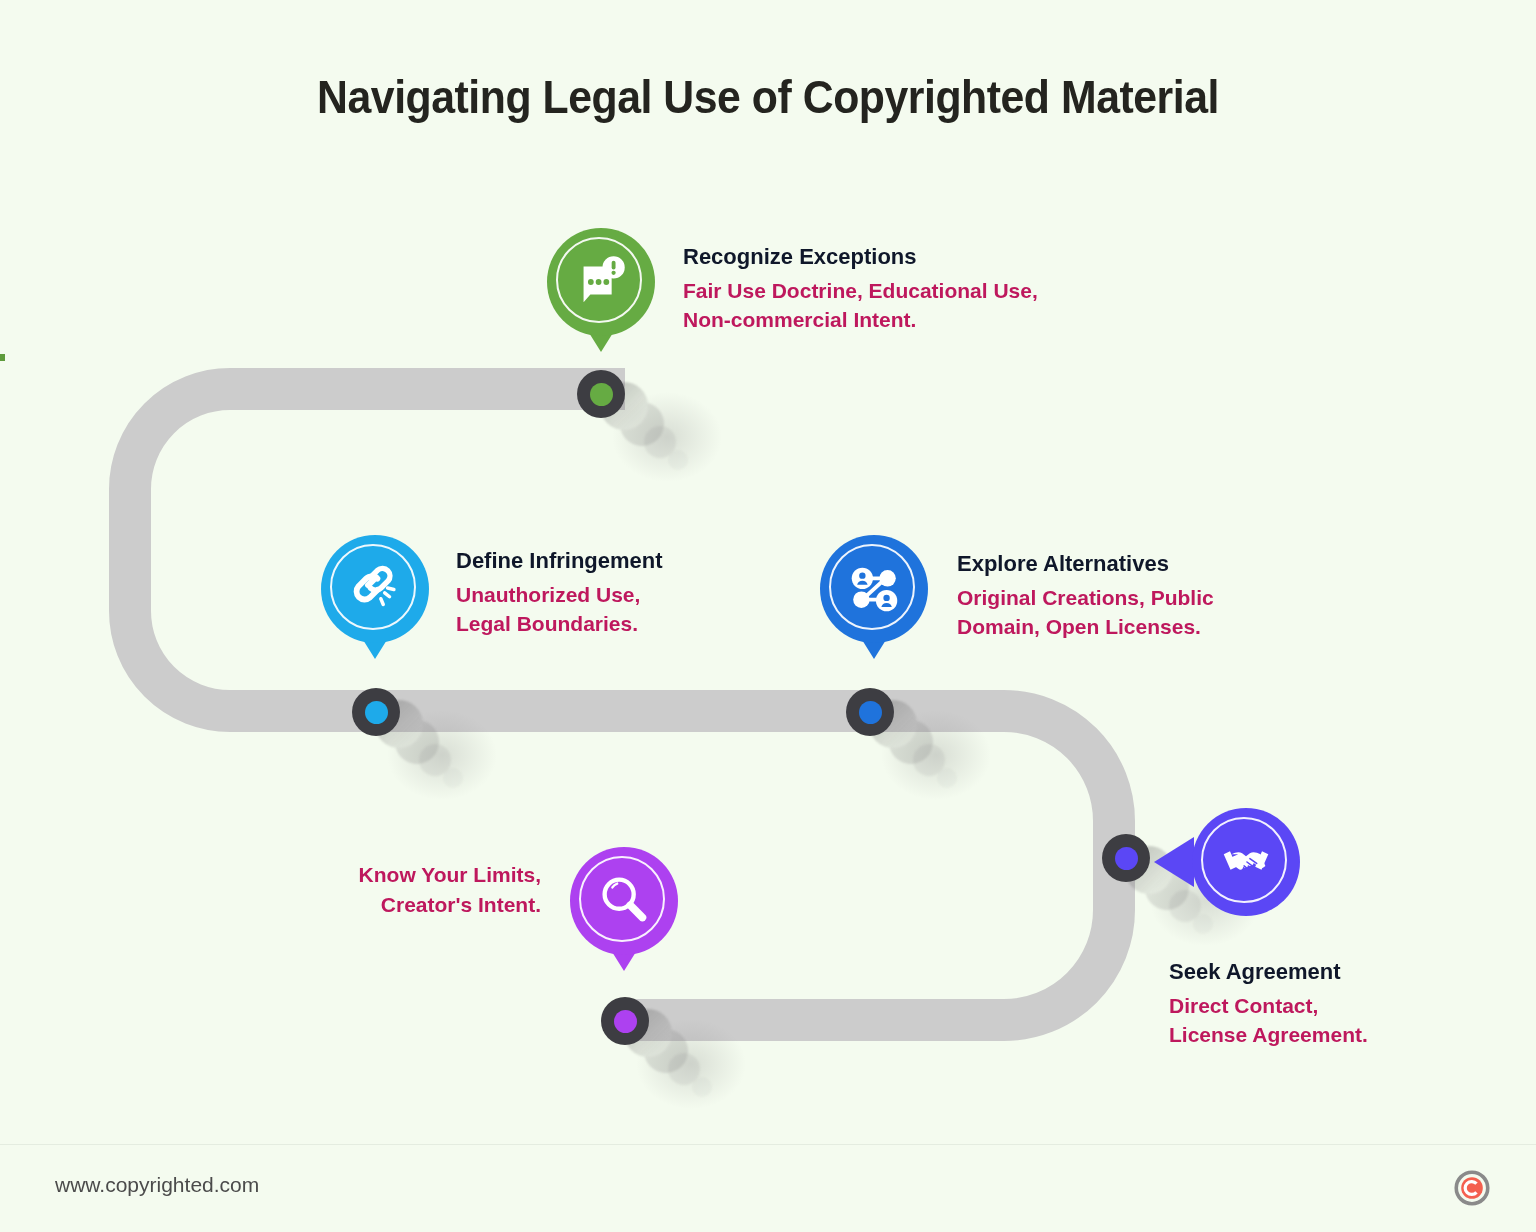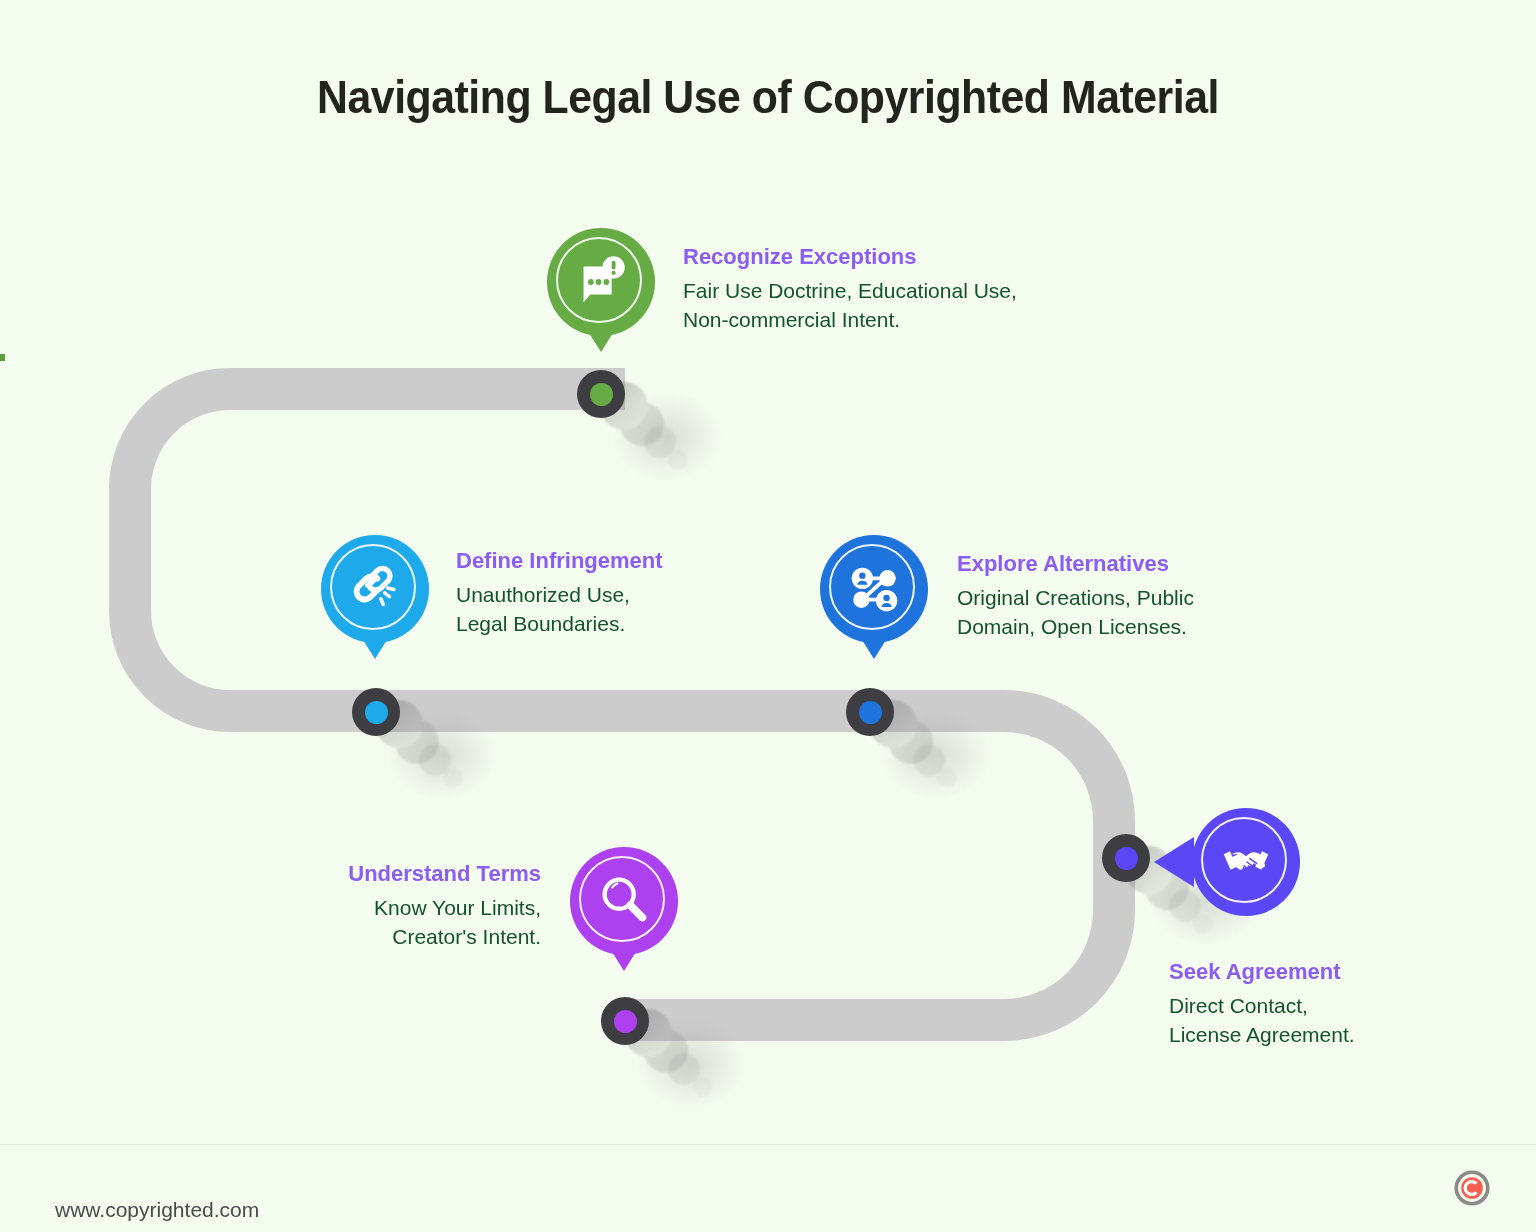--- a/index.html
+++ b/index.html
@@ -134,49 +134,49 @@
   }
 
   
   .step-text {
     position: absolute;
     z-index: 7;
   }
   .step-title {
     font-size: 22px;
     font-weight: bold;
-    color: #8b5cf6;
+    color: #0f172a;
     line-height: 1.25;
     margin-bottom: 5px;
     white-space: nowrap;
   }
   .step-desc {
     font-size: 21px;
-    color: #14532d;
+    color: #be185d;
     line-height: 1.42;
     white-space: nowrap;
+    font-weight: bold;
   }
   .align-right { text-align: right; }
 
   
   #footer-rule {
     position: absolute;
     left: 0;
     top: 1144px;
     width: 1536px;
     height: 1px;
     background: #e4ece0;
   }
   #footer-url {
     position: absolute;
     left: 55px;
     top: 1173px;
     font-size: 21px;
     color: #4b4b4b;
-    margin-top: 25px;
   }
   #footer-logo {
     position: absolute;
     right: 46px;
     top: 1170px;
     width: 36px;
     height: 36px;
   }
   .speck {
     position: absolute;
@@ -315,21 +315,20 @@
       <div class="ring"></div>
       <svg class="glyph" viewBox="0 0 64 64">
         <circle cx="27" cy="25" r="15" fill="none" stroke="#ffffff" stroke-width="4.5"></circle>
         <path d="M20 18 a10 10 0 0 1 5 -4" fill="none" stroke="#ffffff" stroke-width="2.4" stroke-linecap="round"></path>
         <path d="M38.5 36.5 L51 49" fill="none" stroke="#ffffff" stroke-width="8" stroke-linecap="round"></path>
       </svg>
     </div>
   </div>
 
   <div class="step-text align-right" style="left:0px; top:860px; width:541px;">
-    <div class="step-title">Understand Terms</div>
     <div class="step-desc">Know Your Limits,</div>
     <div class="step-desc">Creator's Intent.</div>
   </div>
 
   <div class="node-shadow" style="left:1125px; top:846px; box-shadow: 18px 18px 0 -2px rgba(130,130,130,0.22), 36px 36px 0 -8px rgba(150,150,150,0.14), 54px 54px 0 -14px rgba(170,170,170,0.08);"></div>
   <div class="node" style="left:1102px; top:834px;">
     <div class="core" style="background:#5b47f5;"></div>
   </div>
 
   <div class="pin-shadow" style="left:1150px; top:856px; width:110px; height:90px;"></div>

